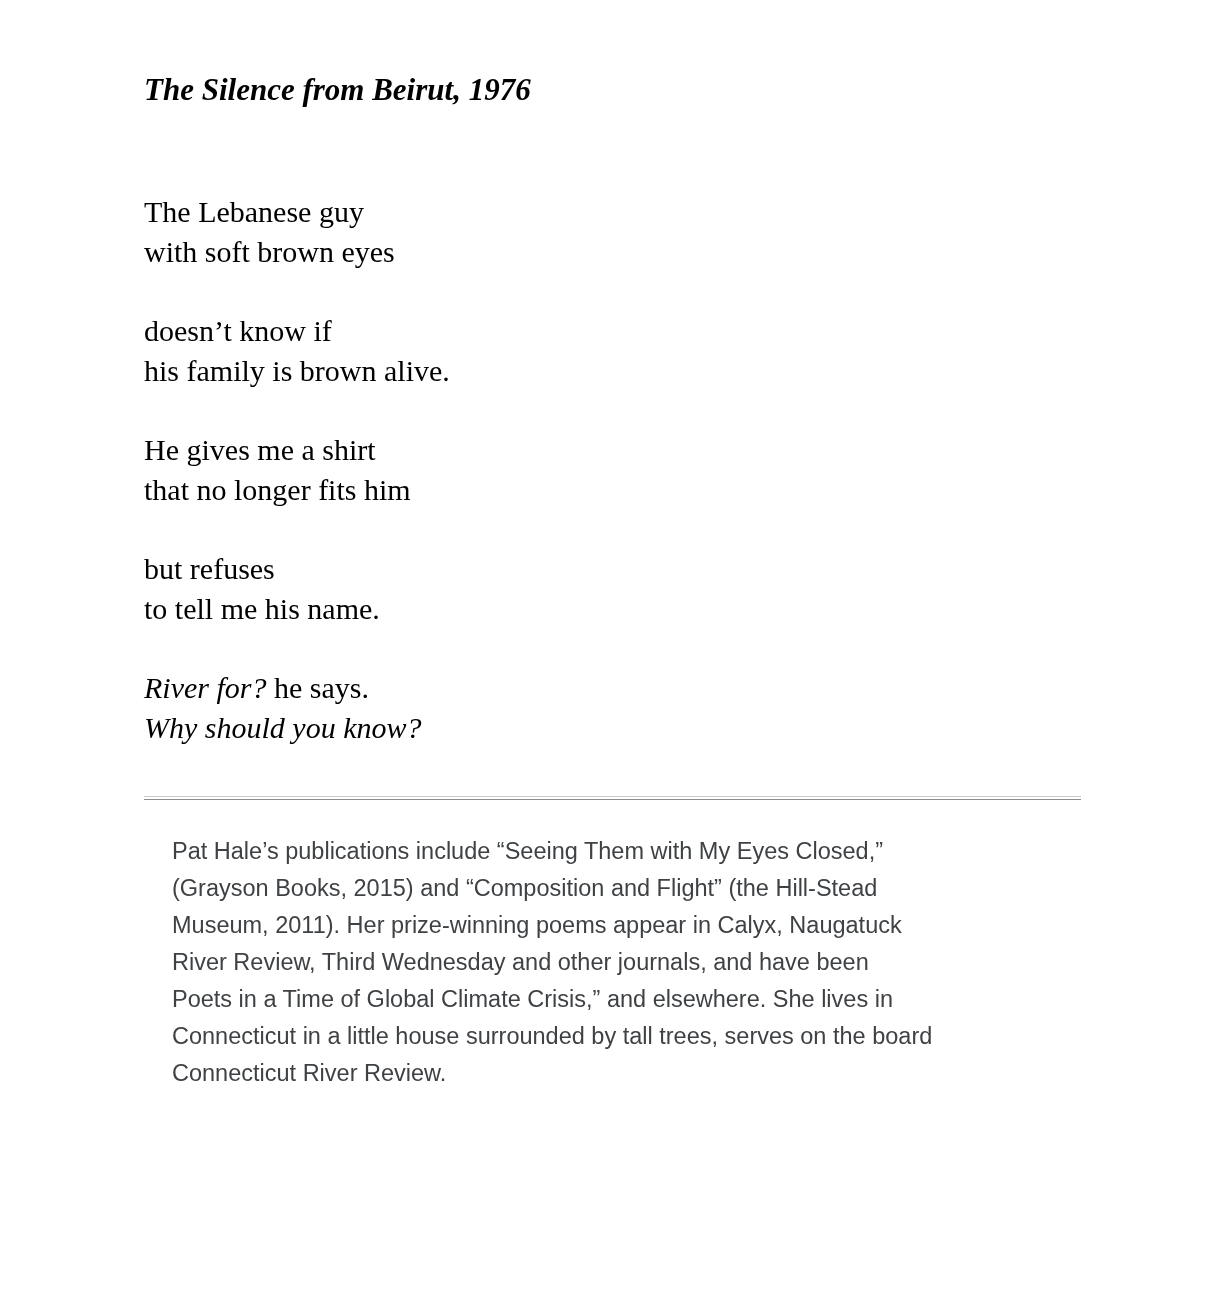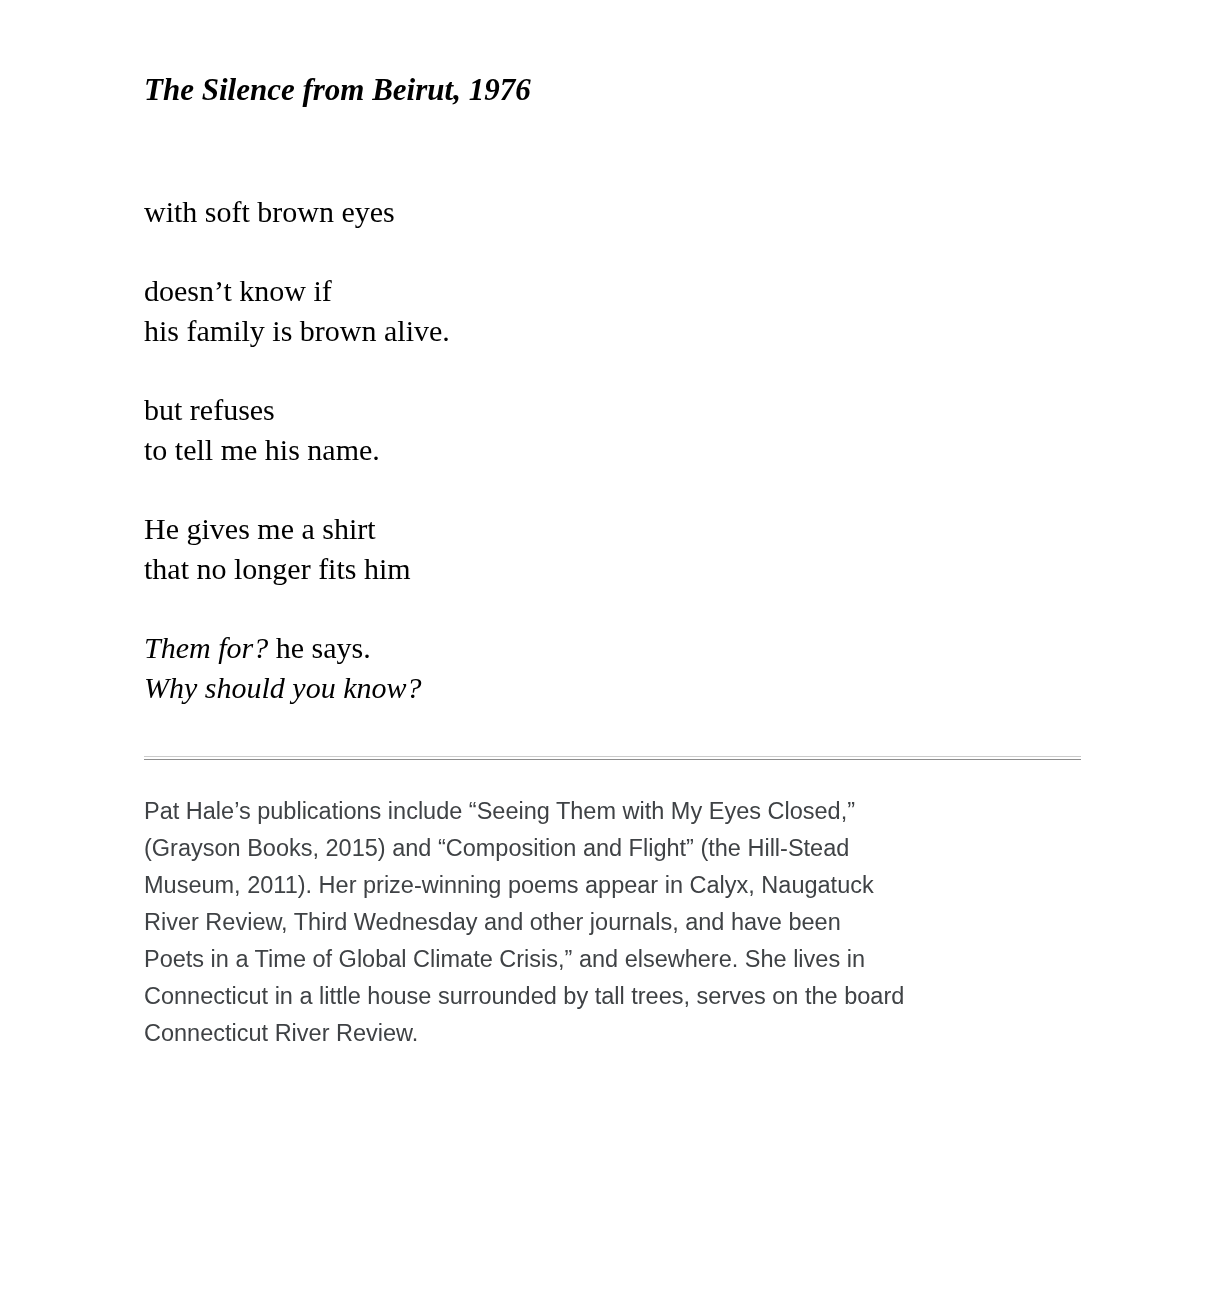--- a/index.html
+++ b/index.html
@@ -44,46 +44,47 @@
     border-bottom: 1px solid #8e8e8e;
     background: transparent;
   }
   .bio {
     margin-top: 33px;
     font-family: "Liberation Sans", sans-serif;
     font-size: 23.5px;
     line-height: 37px;
     color: #3f4245;
   }
-  .bio-line { white-space: nowrap; }
+  .bio-line { white-space: nowrap; margin-left: 28px; }
 </style>
 </head>
 <body style="background: rgb(255, 255, 255);">
 
 <div class="page">
   <h1 class="poem-title" style="color: rgb(0, 0, 0);">The Silence from Beirut, 1976</h1>
 
   <div class="poem" id="poem" style="color: rgb(0, 0, 0);">
       <div class="stanza">
+        <div class="poem-line"><span>The Lebanese guy</span></div>
         <div class="poem-line"><span>with soft brown eyes</span></div>
       </div>
       <div class="stanza">
         <div class="poem-line"><span>doesn’t know if</span></div>
         <div class="poem-line"><span>his family is brown alive.</span></div>
       </div>
       <div class="stanza">
+        <div class="poem-line"><span>He gives me a shirt</span></div>
+        <div class="poem-line"><span>that no longer fits him</span></div>
+      </div>
+      <div class="stanza">
         <div class="poem-line"><span>but refuses</span></div>
         <div class="poem-line"><span>to tell me his name.</span></div>
       </div>
       <div class="stanza">
-        <div class="poem-line"><span>He gives me a shirt</span></div>
-        <div class="poem-line"><span>that no longer fits him</span></div>
-      </div>
-      <div class="stanza">
-        <div class="poem-line"><em>Them for?</em><span> he says.</span></div>
+        <div class="poem-line"><em>River for?</em><span> he says.</span></div>
         <div class="poem-line"><em>Why should you know?</em></div>
       </div>
     </div>
 
   <hr class="divider" style="border-top-color: rgb(203, 203, 203); border-bottom-color: rgb(142, 142, 142);">
 
   <div class="bio" id="bio" style="color: rgb(63, 66, 69);">
       <div class="bio-line">Pat Hale’s publications include “Seeing Them with My Eyes Closed,”</div>
       <div class="bio-line">(Grayson Books, 2015) and “Composition and Flight” (the Hill-Stead</div>
       <div class="bio-line">Museum, 2011). Her prize-winning poems appear in Calyx, Naugatuck</div>

